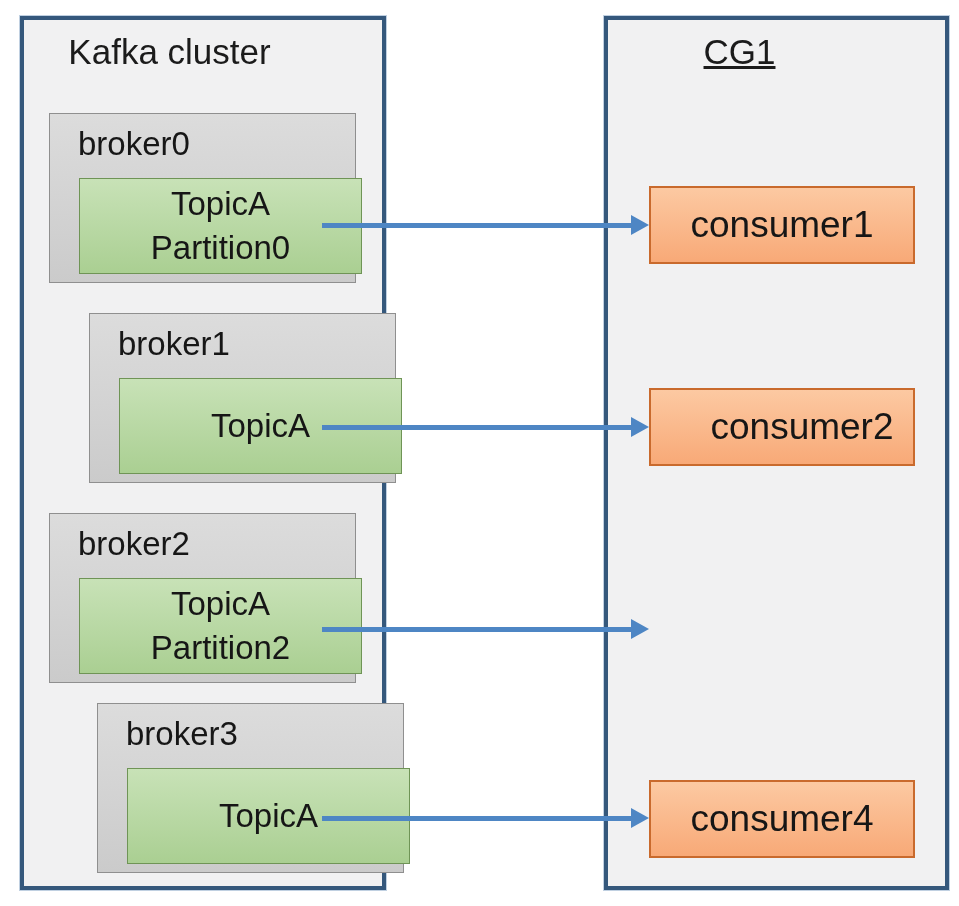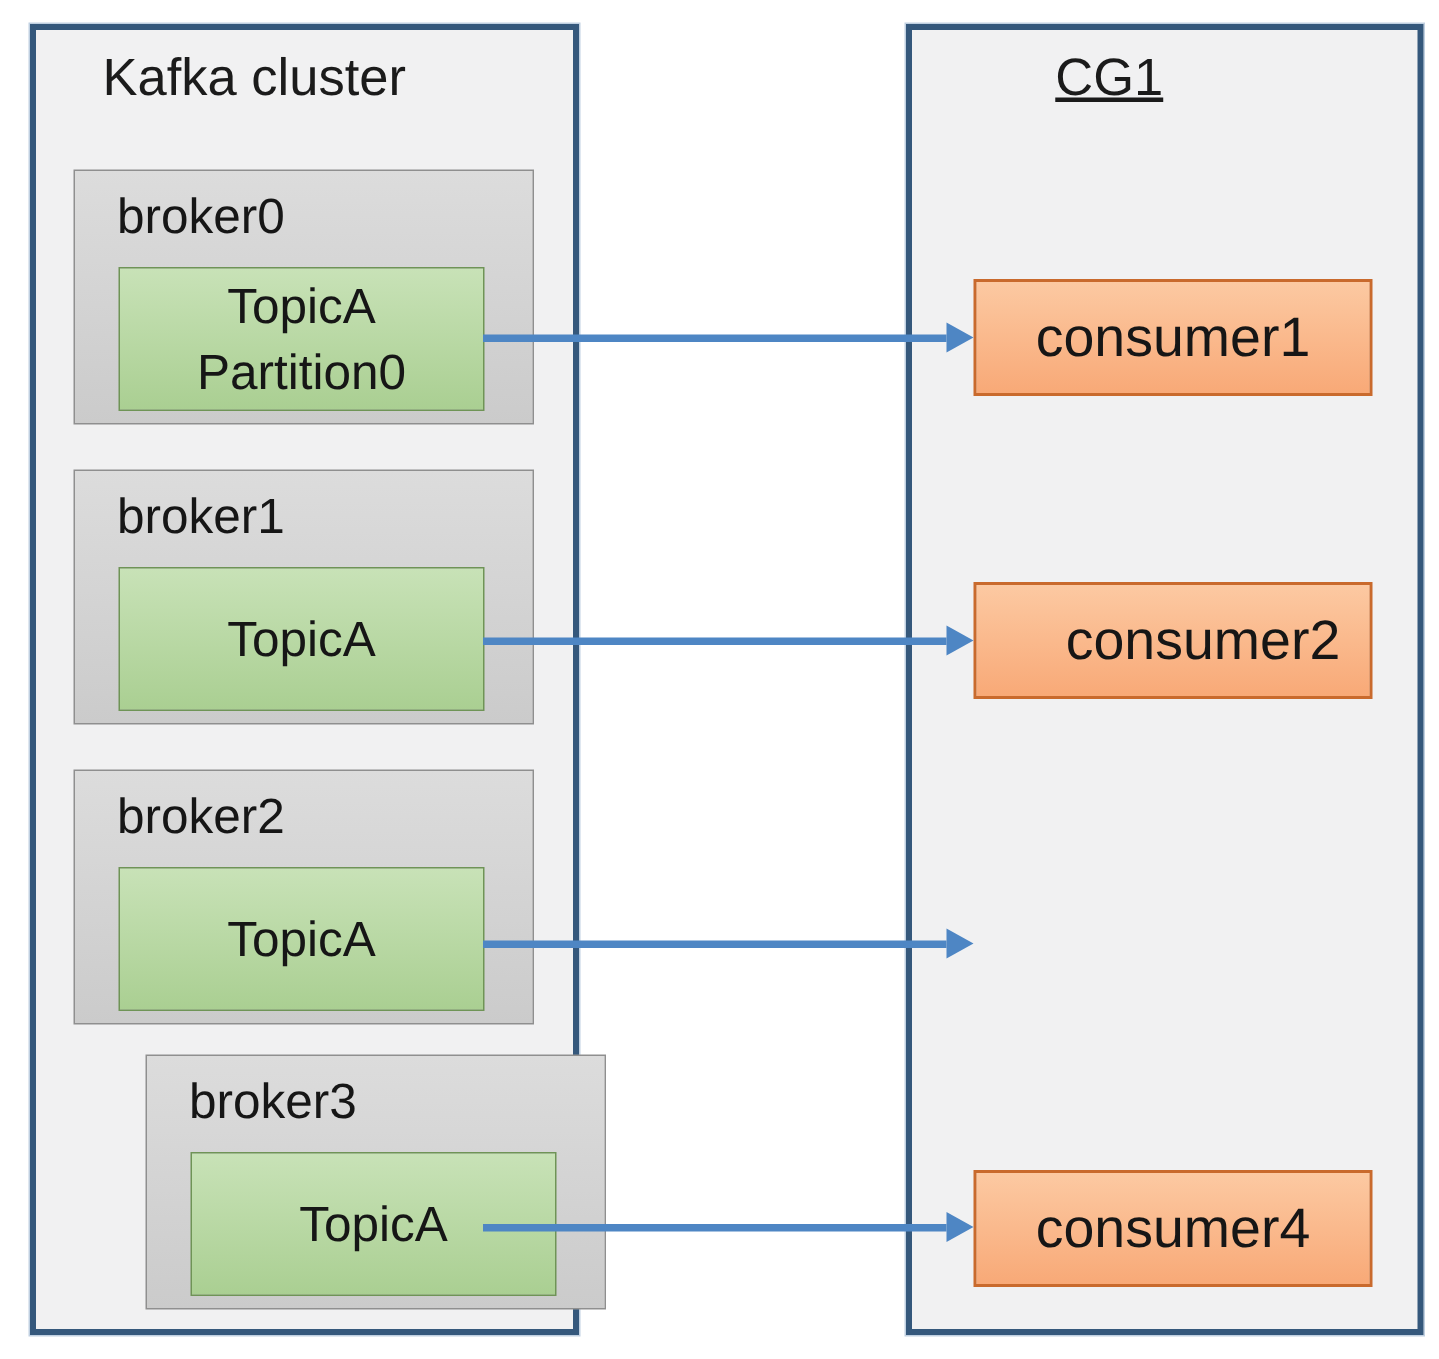--- a/index.html
+++ b/index.html
@@ -25,26 +25,26 @@
   }
   #kafka-box .group-title { padding-right:67px; }
   #cg-box   .group-title  { padding-right:74px;text-decoration:underline; }
 
   
   .broker {
     position:absolute; left:49px; width:307px; height:170px; box-sizing:border-box;
     background:linear-gradient(180deg, var(--broker-bg-top,#dcdcdc), var(--broker-bg-bottom,#cbcbcb));
     border:1px solid var(--broker-border,#8f8f8f);
   }
-  .broker-0 { top:113px; } .broker-1 { top:313px; }
+  .broker-0 { top:113px; } .broker-1 { top:313px;margin-left:40px; }
   .broker-2 { top:513px; } .broker-3 { top:703px;margin-left:48px; }
   .broker-label { position:absolute; left:28px; top:11px; font-size:33px; }
 
   .partition {
-    position:absolute; left:29px; top:64px; width:244px; height:96px; box-sizing:border-box;
+    position:absolute; left:29px; top:64px; width:283px; height:96px; box-sizing:border-box;
     background:linear-gradient(180deg, var(--partition-bg-top,#c8e2b7), var(--partition-bg-bottom,#aacf92));
     border:1px solid var(--partition-border,#6f9456);
     display:flex; flex-direction:column; align-items:center; justify-content:center;
     font-size:33px; line-height:44px; text-align:center;
   }
 
   
   .consumer {
     position:absolute; left:649px; width:266px; height:78px; box-sizing:border-box;
     background:linear-gradient(180deg, var(--consumer-bg-top,#fcc9a2), var(--consumer-bg-bottom,#f8a977));
@@ -98,20 +98,21 @@
     <div class="broker-label">broker1</div>
     <div class="partition">
       <span>TopicA</span>
     </div>
   </div>
 
   <div class="broker broker-2">
     <div class="broker-label">broker2</div>
     <div class="partition">
       <span>TopicA</span>
+      <span>Partition2</span>
     </div>
   </div>
 
   <div class="broker broker-3">
     <div class="broker-label">broker3</div>
     <div class="partition">
       <span>TopicA</span>
     </div>
   </div>
 

